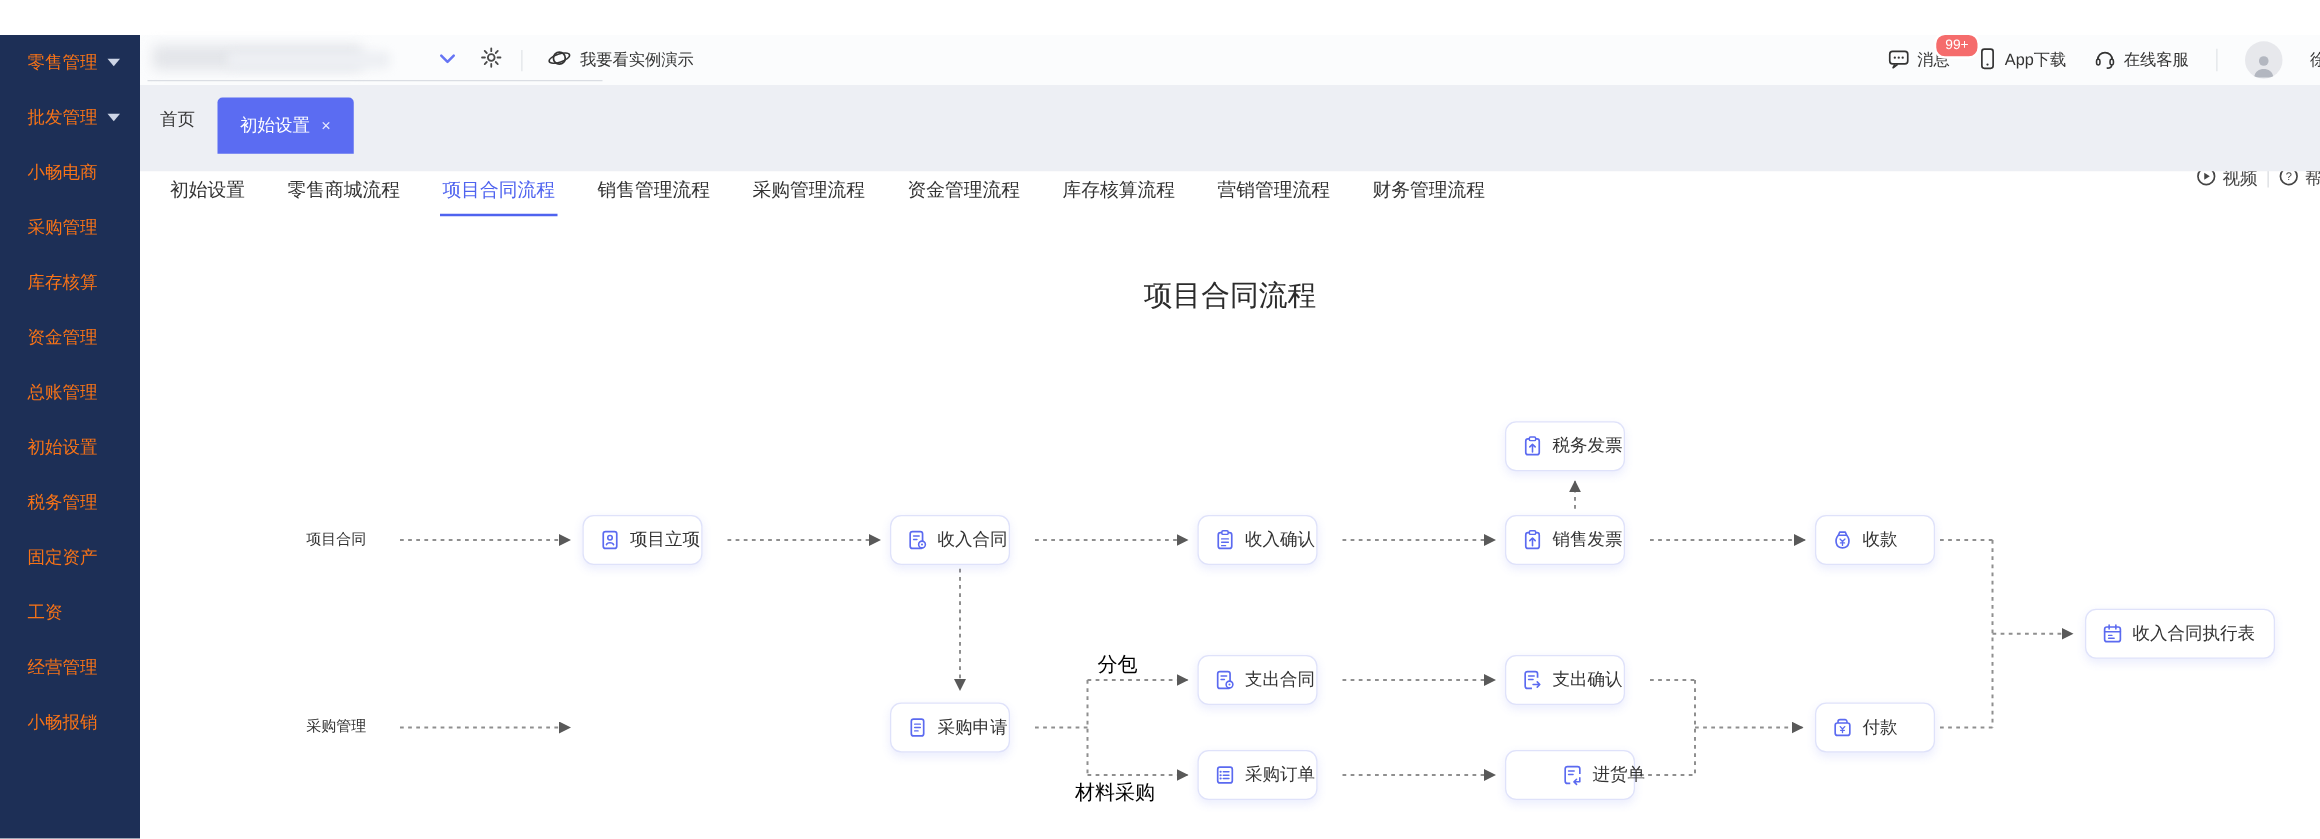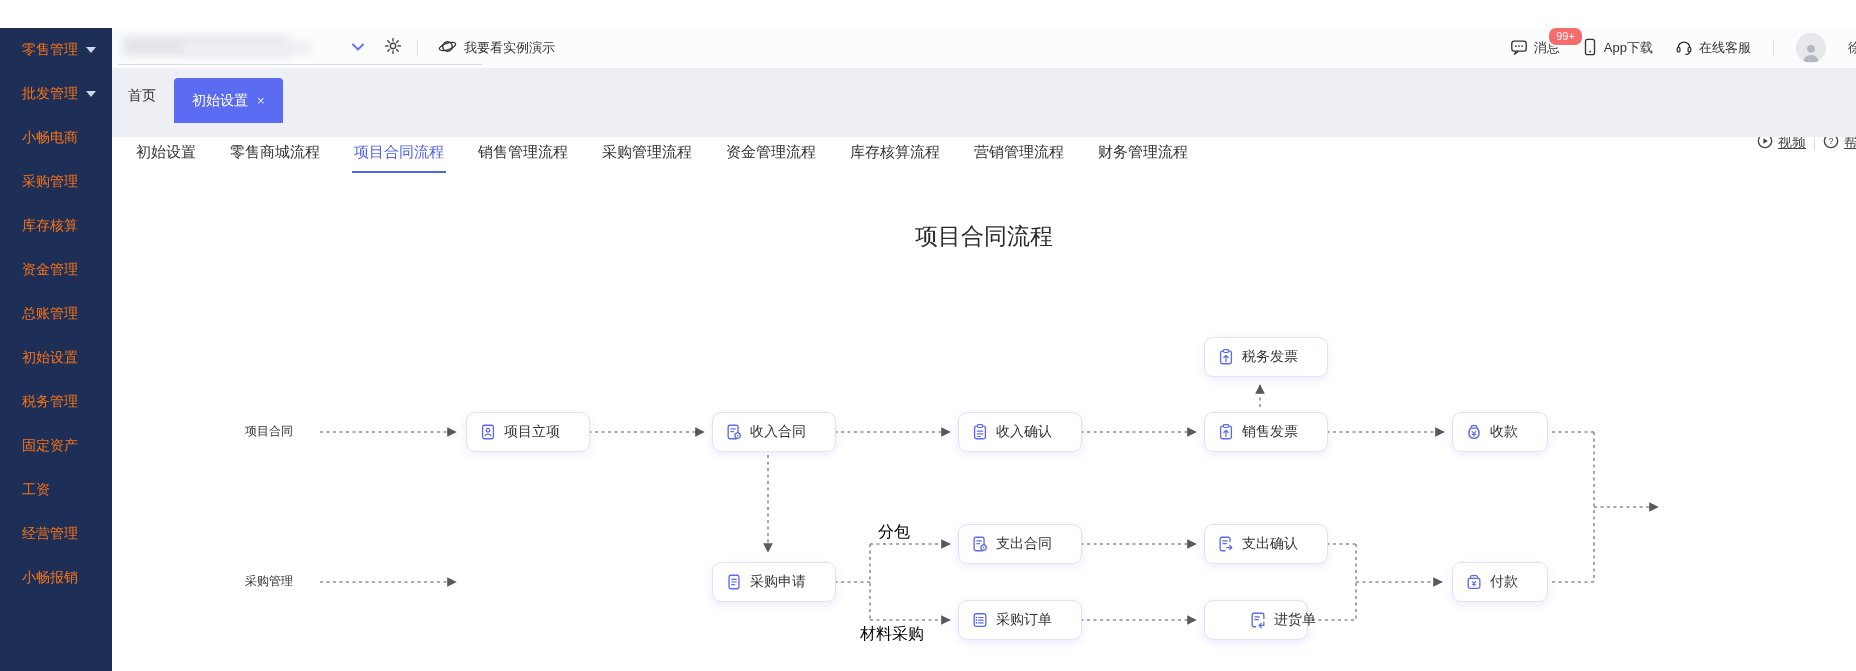--- a/index.html
+++ b/index.html
@@ -40,29 +40,29 @@
   .tab-active { position:absolute; left:62px; top:10px; height:45px; background:#5b6cf2; border-radius:4px 4px 0 0; color:#fff; font-size:14px; display:flex; align-items:center; gap:9px; padding:0 18px; cursor:pointer; }
   .tab-close { font-size:13px; color:rgba(255,255,255,.85); cursor:pointer; }
 
   
   .card { position:absolute; left:112px; top:123px; width:1744px; height:548px; background:#fff; z-index:2; }
   .flow-nav { position:absolute; left:0; top:8px; width:100%; height:42px; display:flex; align-items:center; padding:0 22px; gap:30px; }
   .fnav-item { font-size:15px; color:#333; cursor:pointer; position:relative; padding:11px 2px; white-space:nowrap; }
   .fnav-item.active { color:#4f63ef; }
   .fnav-item.active::after { content:""; position:absolute; left:0; right:0; bottom:0; height:2px; background:#4f63ef; }
   .fnav-right { position:absolute; right:-16px; top:10px; display:flex; align-items:center; gap:8px; font-size:14px; color:#444; }
-  .fnav-right .rlink { display:flex; align-items:center; gap:5px; cursor:pointer; white-space:nowrap;text-decoration:underline; }
+  .fnav-right .rlink { display:flex; align-items:center; gap:5px; cursor:pointer; white-space:nowrap; }
   .fnav-sep { width:1px; height:14px; background:#d9dbe0; }
 
   .page-title { position:absolute; left:0; top:98px; width:100%; text-align:center; font-size:23px; font-weight:500; color:#2b2b2b; }
 
   
   .flow-canvas { position:absolute; left:0; top:0; width:1744px; height:548px; }
   .edges { position:absolute; left:0; top:0; }
-  .node { position:absolute; height:40px; width:124px; background:#fff; border:1px solid #dfe2fa; border-radius:9px;
+  .node { position:absolute; height:40px; width:96px; background:#fff; border:1px solid #dfe2fa; border-radius:9px;
           box-shadow:0 3px 8px rgba(91,108,242,.12); display:flex; align-items:center; gap:7px; padding:0 12px;
           font-size:14px; color:#333; cursor:pointer; white-space:nowrap; }
   .node .nicon { display:flex; color:#5b6af0; flex:none; }
   .node.w96 { width:96px; }
   .node.w104 { width:104px;padding-left:44px; }
   .node.w152 { width:152px; }
   .row-label { position:absolute; font-size:12px; color:#333; }
   .edge-label { position:absolute; font-size:16px; color:#000000; }
 </style>
 </head>
@@ -326,20 +326,30 @@
       <div class="node" style="left:1092px;top:214px">
         <span class="nicon">
             <svg width="18" height="18" viewBox="0 0 20 20">
               <rect x="4" y="3.5" width="12" height="14" rx="2" fill="none" stroke="currentColor" stroke-width="1.5"></rect>
               <rect x="7.2" y="1.8" width="5.6" height="3.2" rx="1" fill="#fff" stroke="currentColor" stroke-width="1.3"></rect>
               <path d="M10 15V8.5M7.6 10.6L10 8.2l2.4 2.4" fill="none" stroke="currentColor" stroke-width="1.4" stroke-linecap="round" stroke-linejoin="round"></path>
             </svg>
           </span>
         <span>税务发票</span>
       </div>
+      <div class="node w152" style="left:1556px;top:364px">
+        <span class="nicon">
+            <svg width="18" height="18" viewBox="0 0 20 20">
+              <rect x="3" y="4" width="14" height="13" rx="2" fill="none" stroke="currentColor" stroke-width="1.5"></rect>
+              <path d="M3 8.2h14M7 2.3v3.4M13 2.3v3.4" stroke="currentColor" stroke-width="1.4" stroke-linecap="round"></path>
+              <path d="M6.5 11.5h3M6.5 14h5" stroke="currentColor" stroke-width="1.2" stroke-linecap="round"></path>
+            </svg>
+          </span>
+        <span>收入合同执行表</span>
+      </div>
 
       <div class="node" style="left:600px;top:439px">
         <span class="nicon">
             <svg width="18" height="18" viewBox="0 0 20 20">
               <rect x="4.5" y="2.5" width="11" height="15" rx="2" fill="none" stroke="currentColor" stroke-width="1.5"></rect>
               <path d="M7.5 7h5M7.5 10h5M7.5 13h3" stroke="currentColor" stroke-width="1.3" stroke-linecap="round"></path>
             </svg>
           </span>
         <span>采购申请</span>
       </div>

